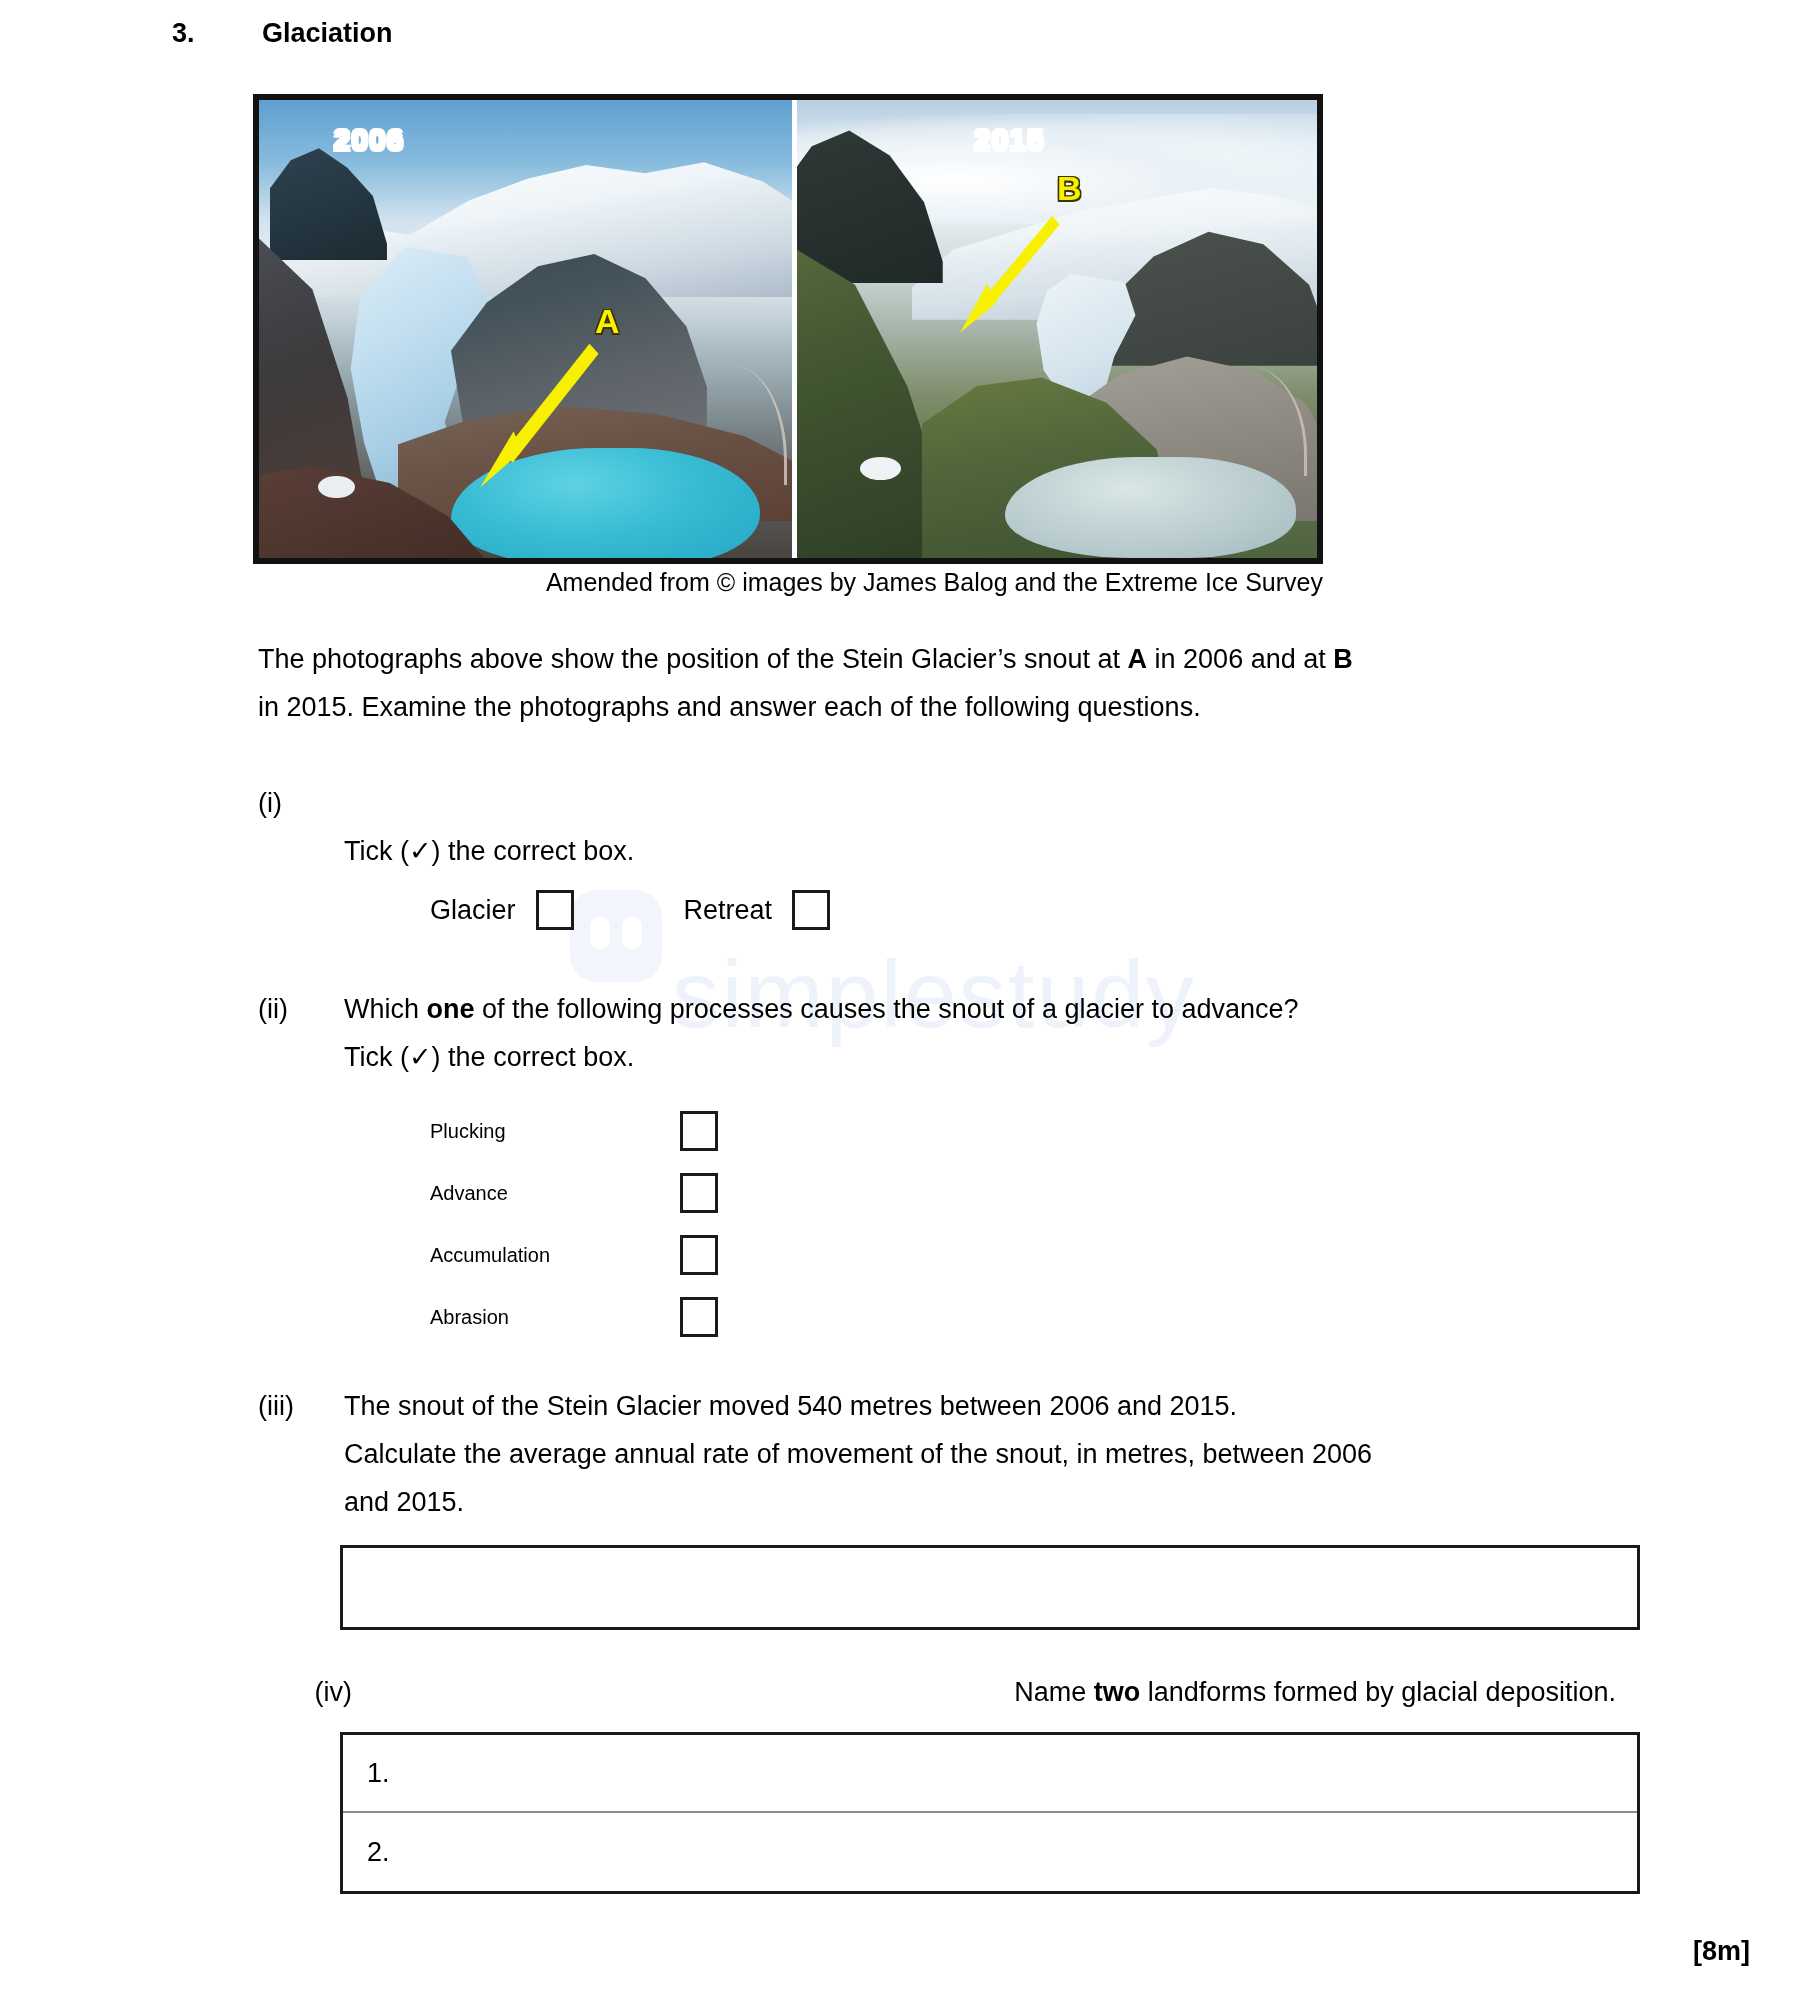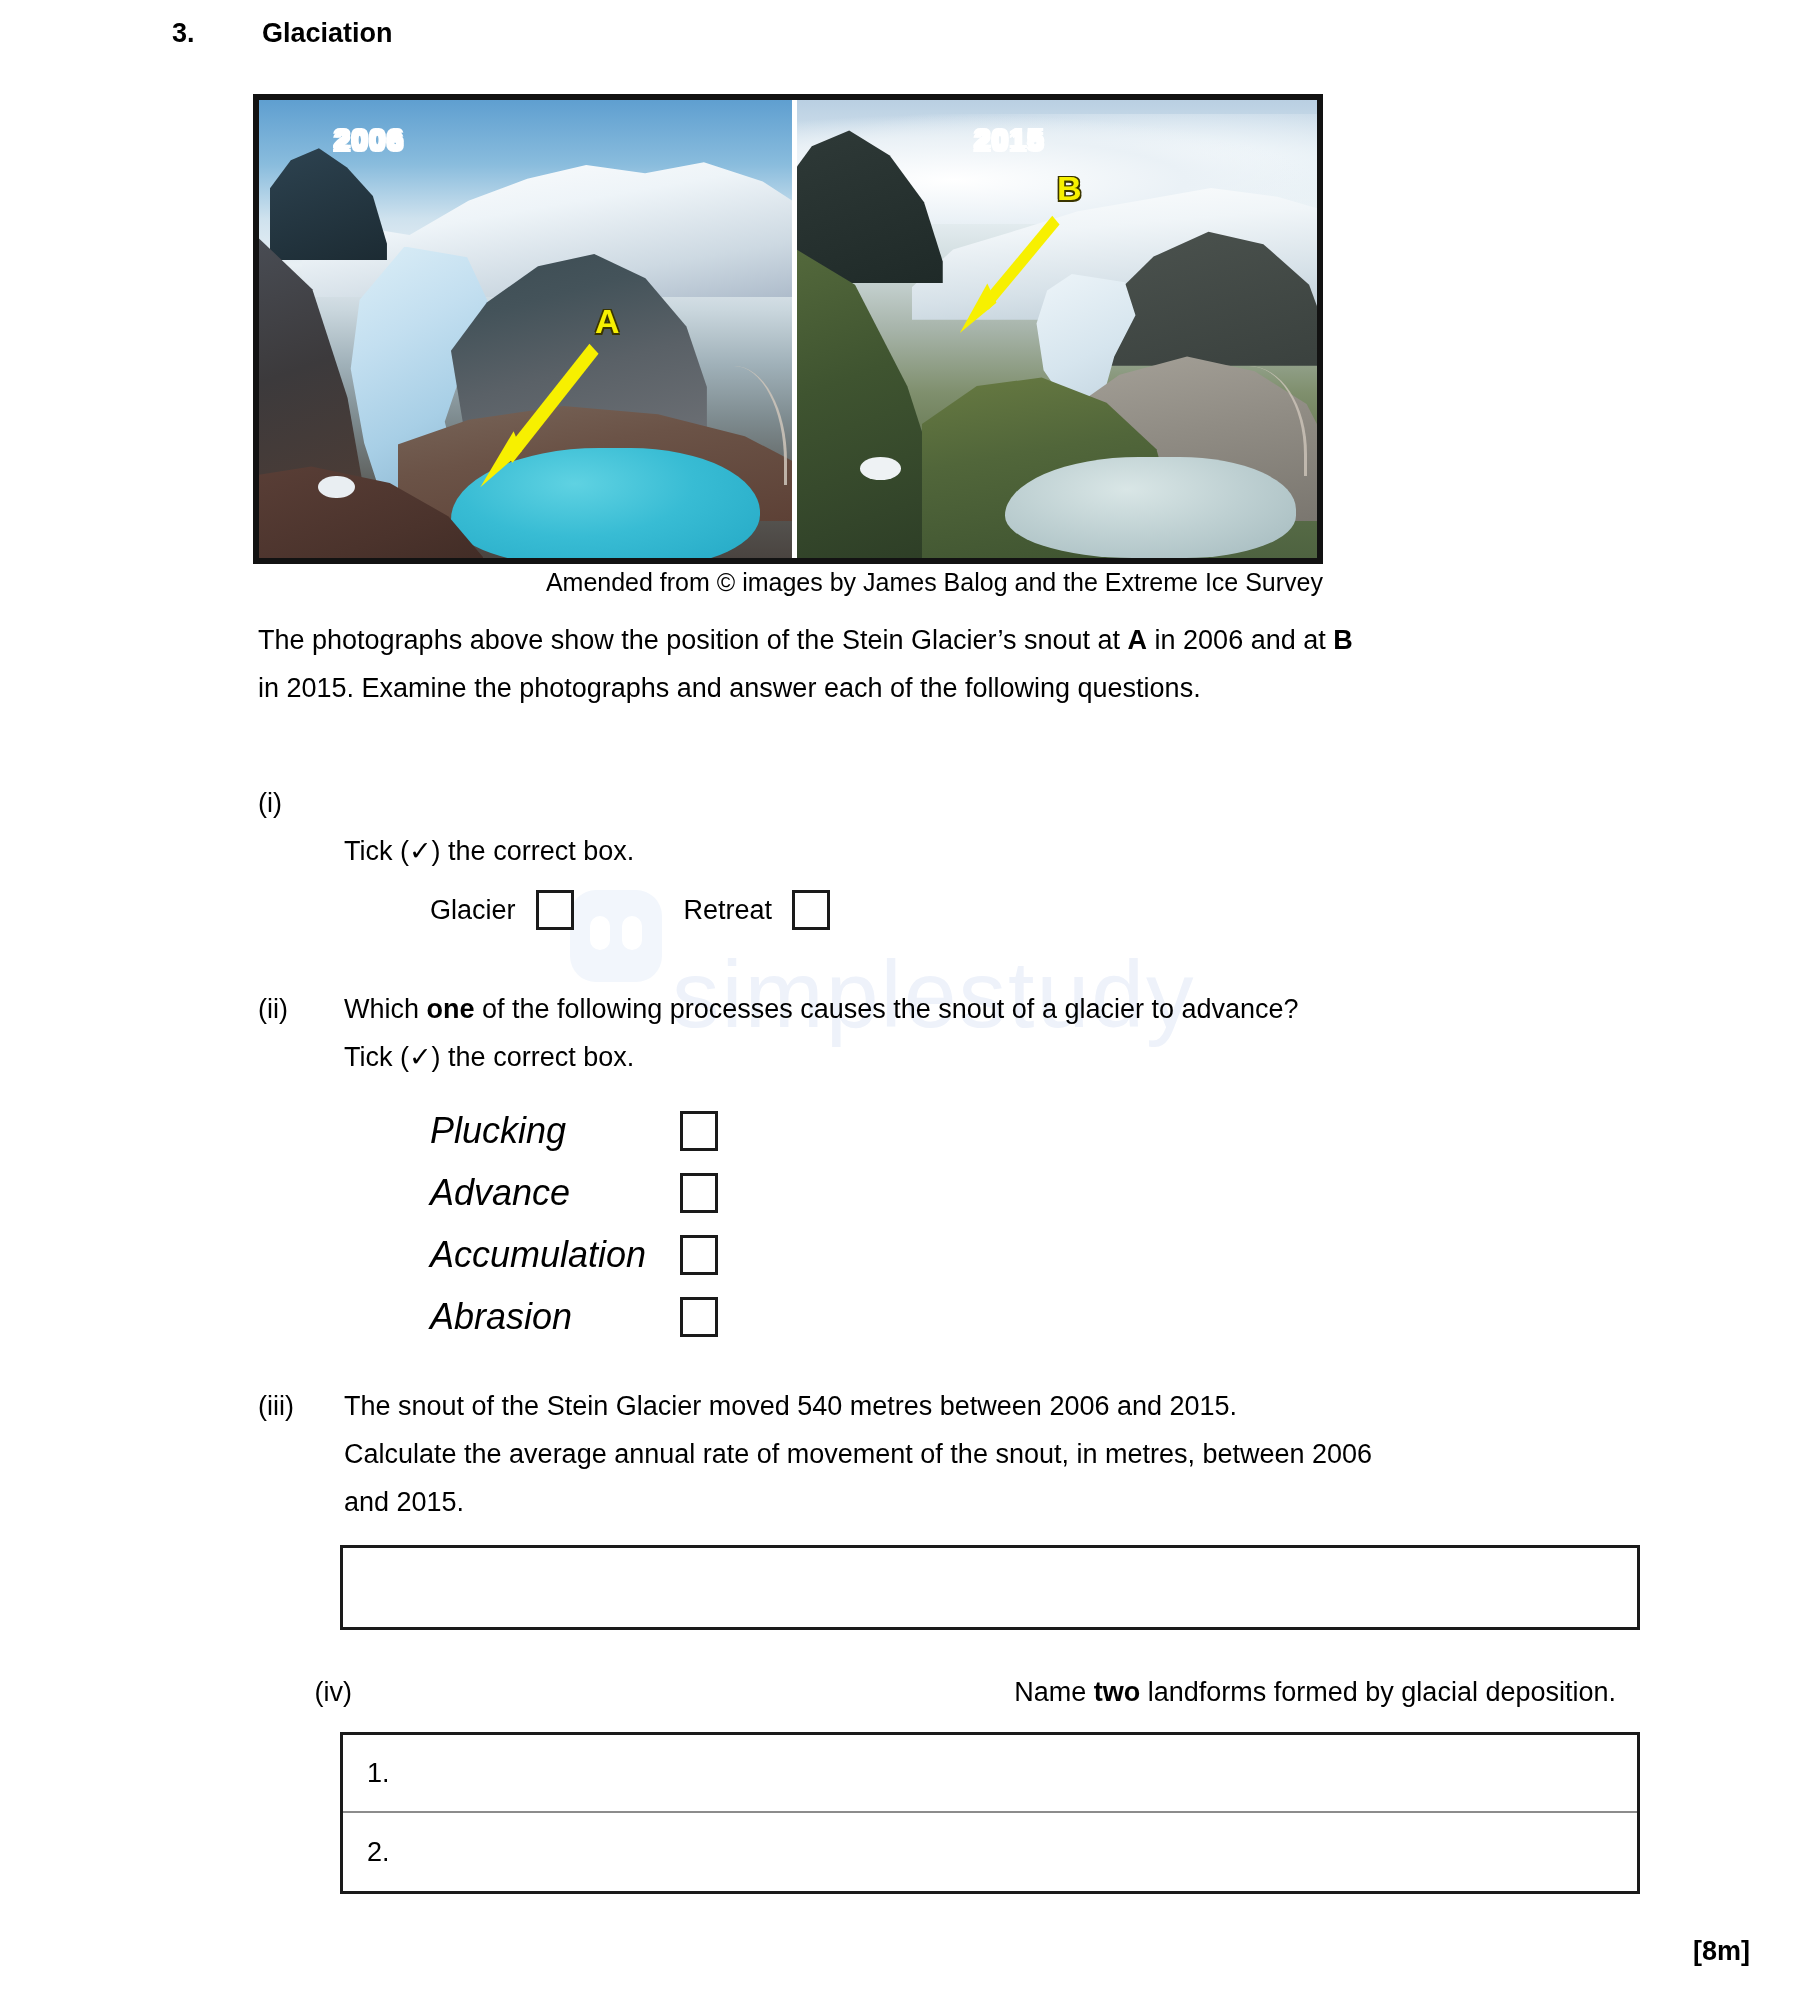--- a/index.html
+++ b/index.html
@@ -249,21 +249,21 @@
     top: 568px;
     width: 1070px;
     text-align: right;
     font-size: 25px;
   }
 
   
   .intro {
     position: absolute;
     left: 258px;
-    top: 616px;
+    top: 635px;
     width: 1350px;
     font-size: 27px;
     line-height: 48px;
   }
 
   
   .qrow {
     position: absolute;
     display: flex;
     font-size: 27px;
@@ -295,22 +295,21 @@
     background: #ffffff;
     margin-left: 20px;
     box-sizing: border-box;
   }
 
   
   .options {
     position: absolute;
     left: 430px;
     top: 1100px;
-    font-size: 36px;
-    font-style: italic;
+    font-size: 20px;
   }
   .opt-row {
     display: grid;
     grid-template-columns: 250px 60px;
     align-items: center;
     height: 62px;
   }
   .opt-row .chk { margin-left: 0; }
 
   

